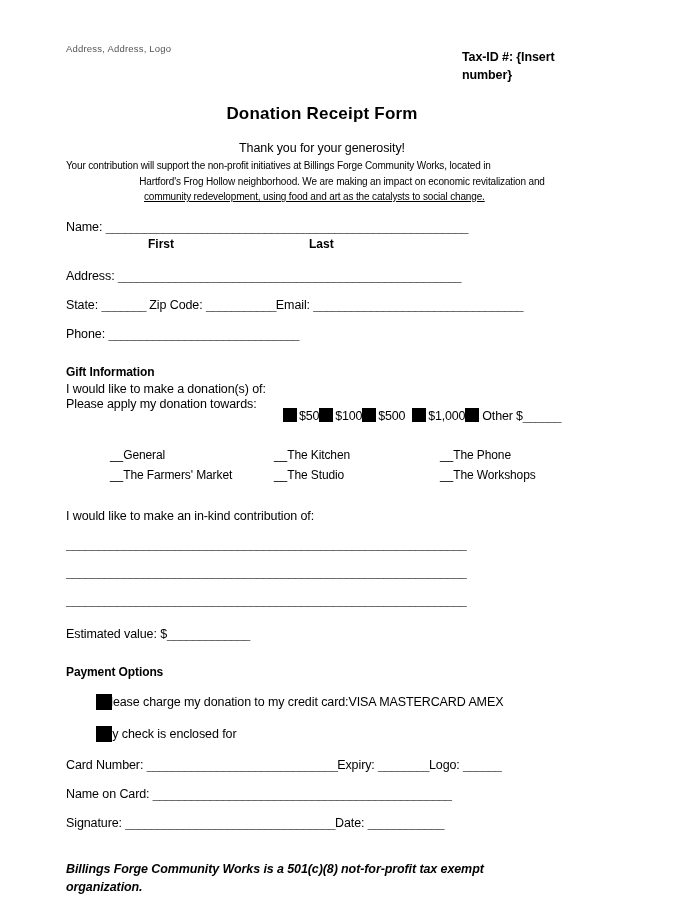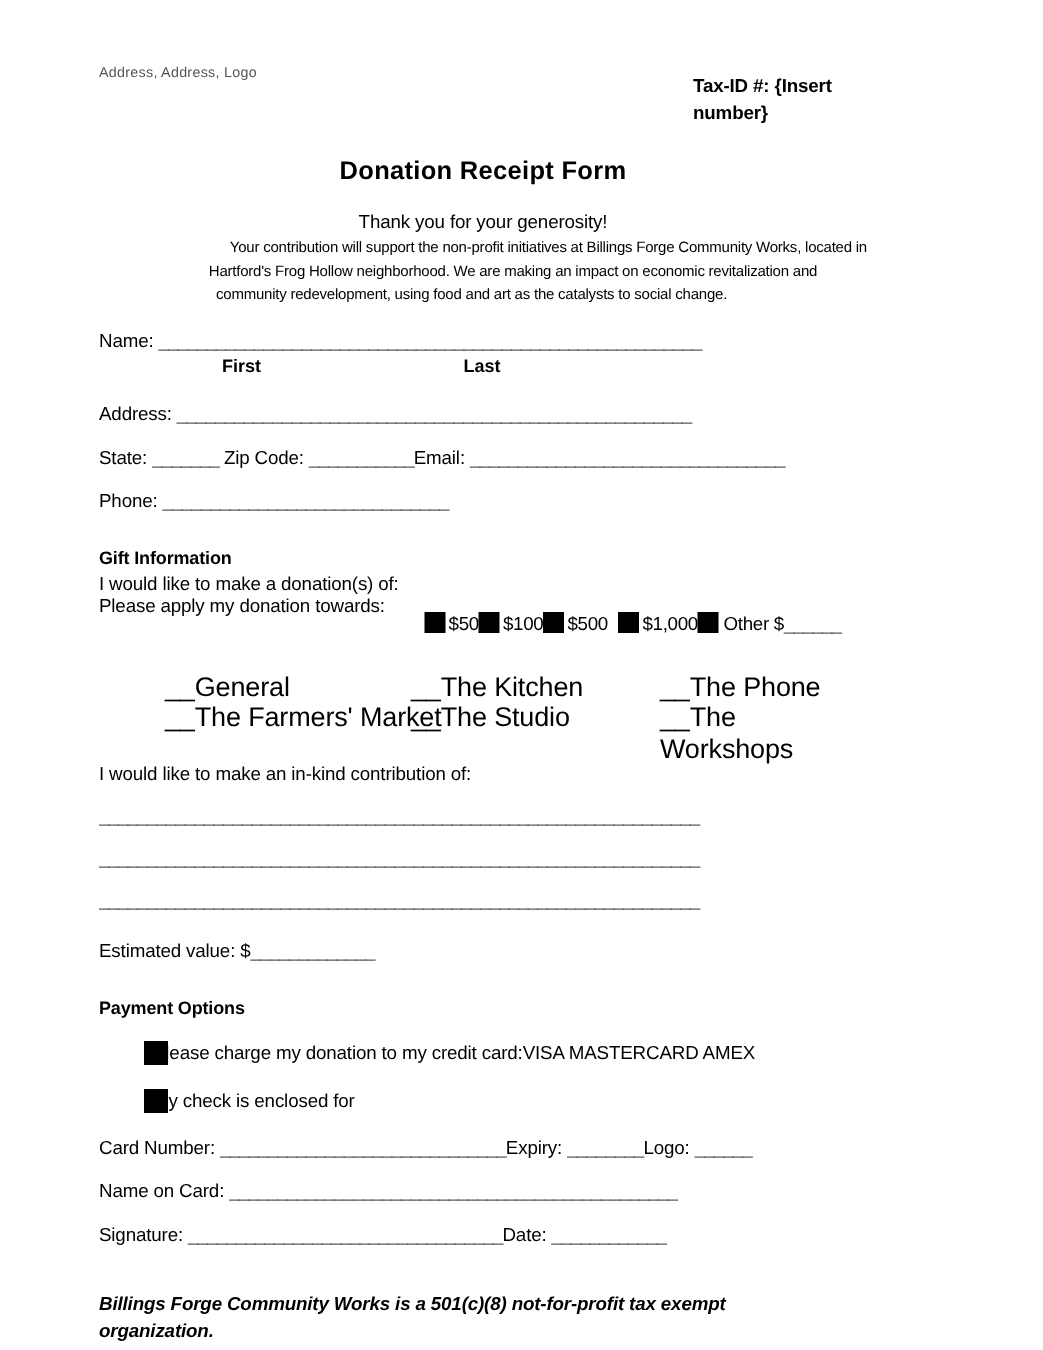--- a/index.html
+++ b/index.html
@@ -60,23 +60,23 @@
     margin-top: 17px;
     letter-spacing: -0.1px;
   }
   .blurb {
     font-size: 10px;
     line-height: 1.55;
     margin-top: 3px;
     letter-spacing: -0.15px;
     text-align: center;
   }
-  .blurb .l1 { display:block; text-align:right; }
+  .blurb .l1 { display:block; text-align:left; }
   .blurb .l2 { display:block; text-align:center; padding-left: 40px; }
-  .blurb .l3 { display:block; text-align:left; padding-left: 78px; }
+  .blurb .l3 { display:block; text-align:left; padding-left: 78px; text-decoration: underline; }
 
   
   .field {
     font-size: 12.5px;
     letter-spacing: -0.1px;
     white-space: nowrap;
     margin-top: 15px;
   }
   .rule {
     color: #555;
@@ -143,21 +143,21 @@
 
   
   .designations {
     margin-top: 5px;
     margin-left: 44px;
     width: 468px;
   }
   .desig-row {
     position: relative;
     height: 20px;
-    font-size: 18px;
+    font-size: 12px;
     letter-spacing: -0.1px;
   }
   .desig-row .c1 { position: absolute; left: 0; }
   .desig-row .c2 { position: absolute; left: 164px; }
   .desig-row .c3 { position: absolute; left: 330px; }
 
   
   .inkind-label {
     font-size: 12.5px;
     letter-spacing: -0.1px;

